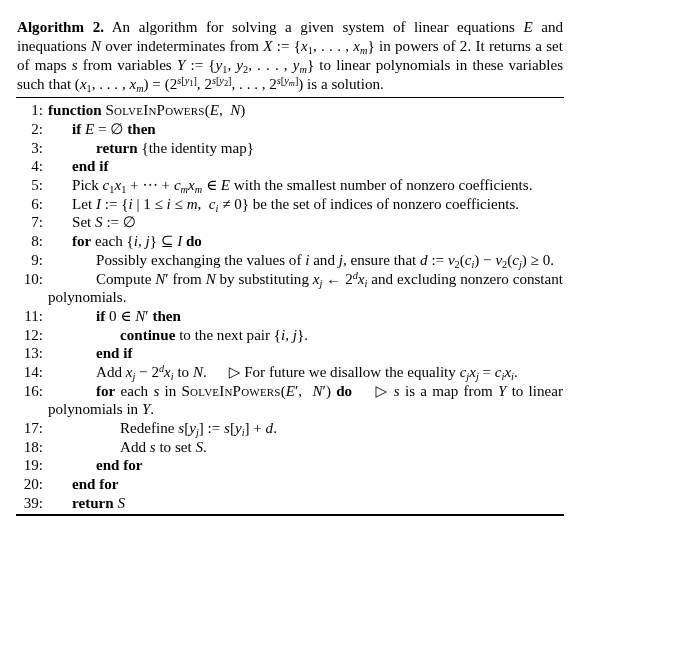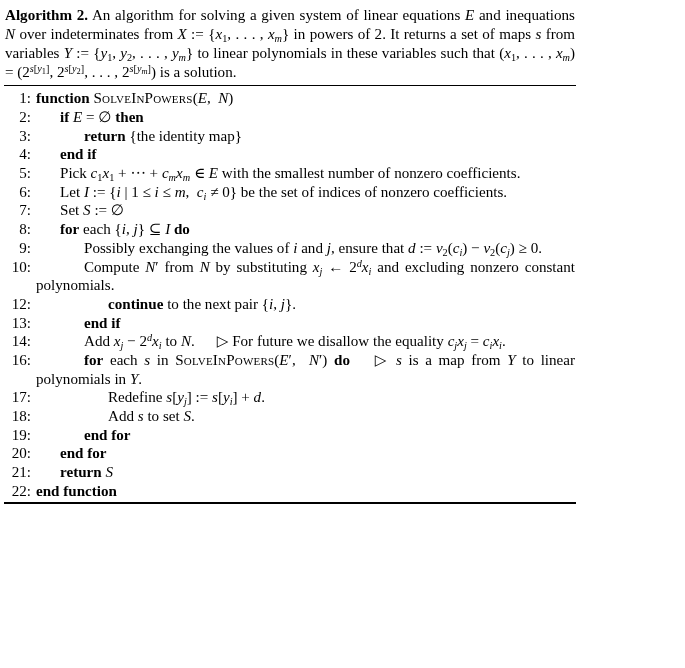--- a/index.html
+++ b/index.html
@@ -10,21 +10,21 @@
   body {
     width: 685px;
     height: 668px;
     font-family: "Liberation Serif", "DejaVu Serif", serif;
     color: #000000;
     overflow: hidden;
   }
   .algorithm {
     width: 580px;
     box-sizing: border-box;
-    padding: 4px;
+    padding: 16px;
   }
   
   .caption {
     font-size: 15.1px;
     line-height: 1.265;
     text-align: justify;
     text-justify: inter-word;
     padding: 2px 1px 3px 1px;
     box-sizing: border-box;
   }
@@ -168,20 +168,25 @@
     <div class="line">
       <span class="lineno">9</span>
       <span class="ind2"></span>Possibly exchanging the values of <i>i</i> and <i>j</i>, ensure that <i>d</i> := <i>ν</i><sub>2</sub>(<i>c<sub>i</sub></i>) − <i>ν</i><sub>2</sub>(<i>c<sub>j</sub></i>) ≥&nbsp;0.
     </div>
 
     <div class="line">
       <span class="lineno">10</span>
       <span class="ind2"></span>Compute <i>N</i>′ from <i>N</i> by substituting <i>x<sub>j</sub></i> ← 2<sup><i>d</i></sup><i>x<sub>i</sub></i> and excluding nonzero constant polynomials.
     </div>
 
+    <div class="line nojust">
+      <span class="lineno">11</span>
+      <span class="ind2"></span><span class="kw">if</span>
+      0 ∈ <i>N</i>′ <span class="kw">then</span>
+    </div>
 
     <div class="line nojust">
       <span class="lineno">12</span>
       <span class="ind3"></span><span class="kw">continue</span>
       to the next pair {<i>i</i>, <i>j</i>}.
     </div>
 
     <div class="line nojust">
       <span class="lineno">13</span>
       <span class="ind2"></span><span class="kw">end if</span>
@@ -213,26 +218,22 @@
       <span class="lineno">19</span>
       <span class="ind2"></span><span class="kw">end for</span>
     </div>
 
     <div class="line nojust">
       <span class="lineno">20</span>
       <span class="ind1"></span><span class="kw">end for</span>
     </div>
 
     <div class="line nojust">
-      <span class="lineno">21</span>
+      <span class="lineno">39</span>
       <span class="ind1"></span><span class="kw">return</span> <i>S</i>
     </div>
 
-    <div class="line nojust">
-      <span class="lineno">22</span>
-      <span class="kw">end function</span>
-    </div>
 
   </div>
 
   <div class="rule-bot"></div>
 
 </div>
 
 </body></html>

